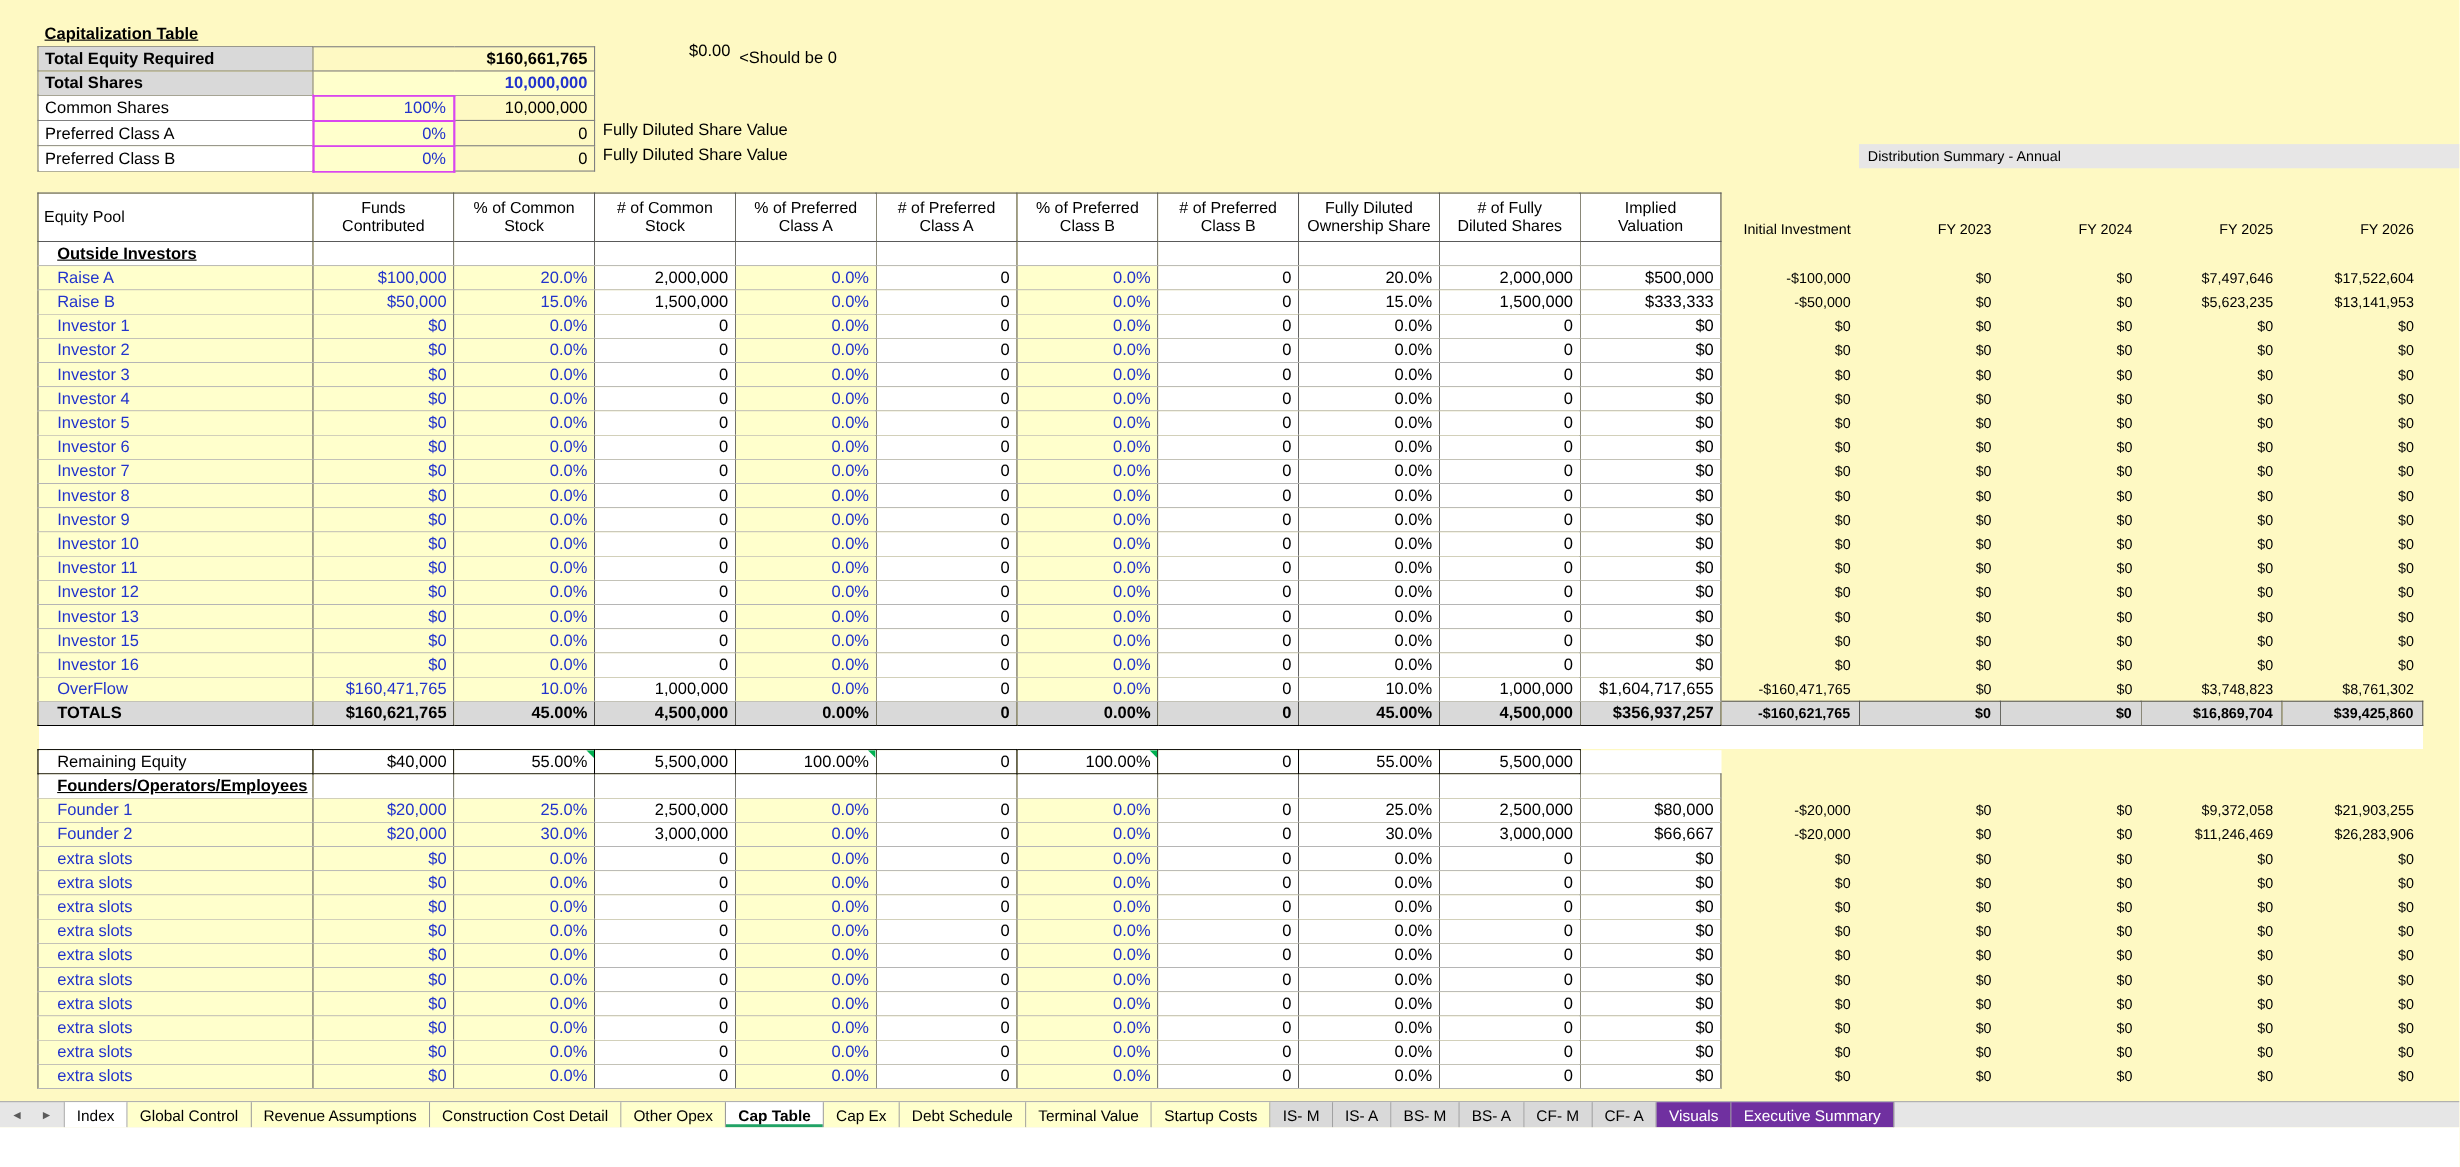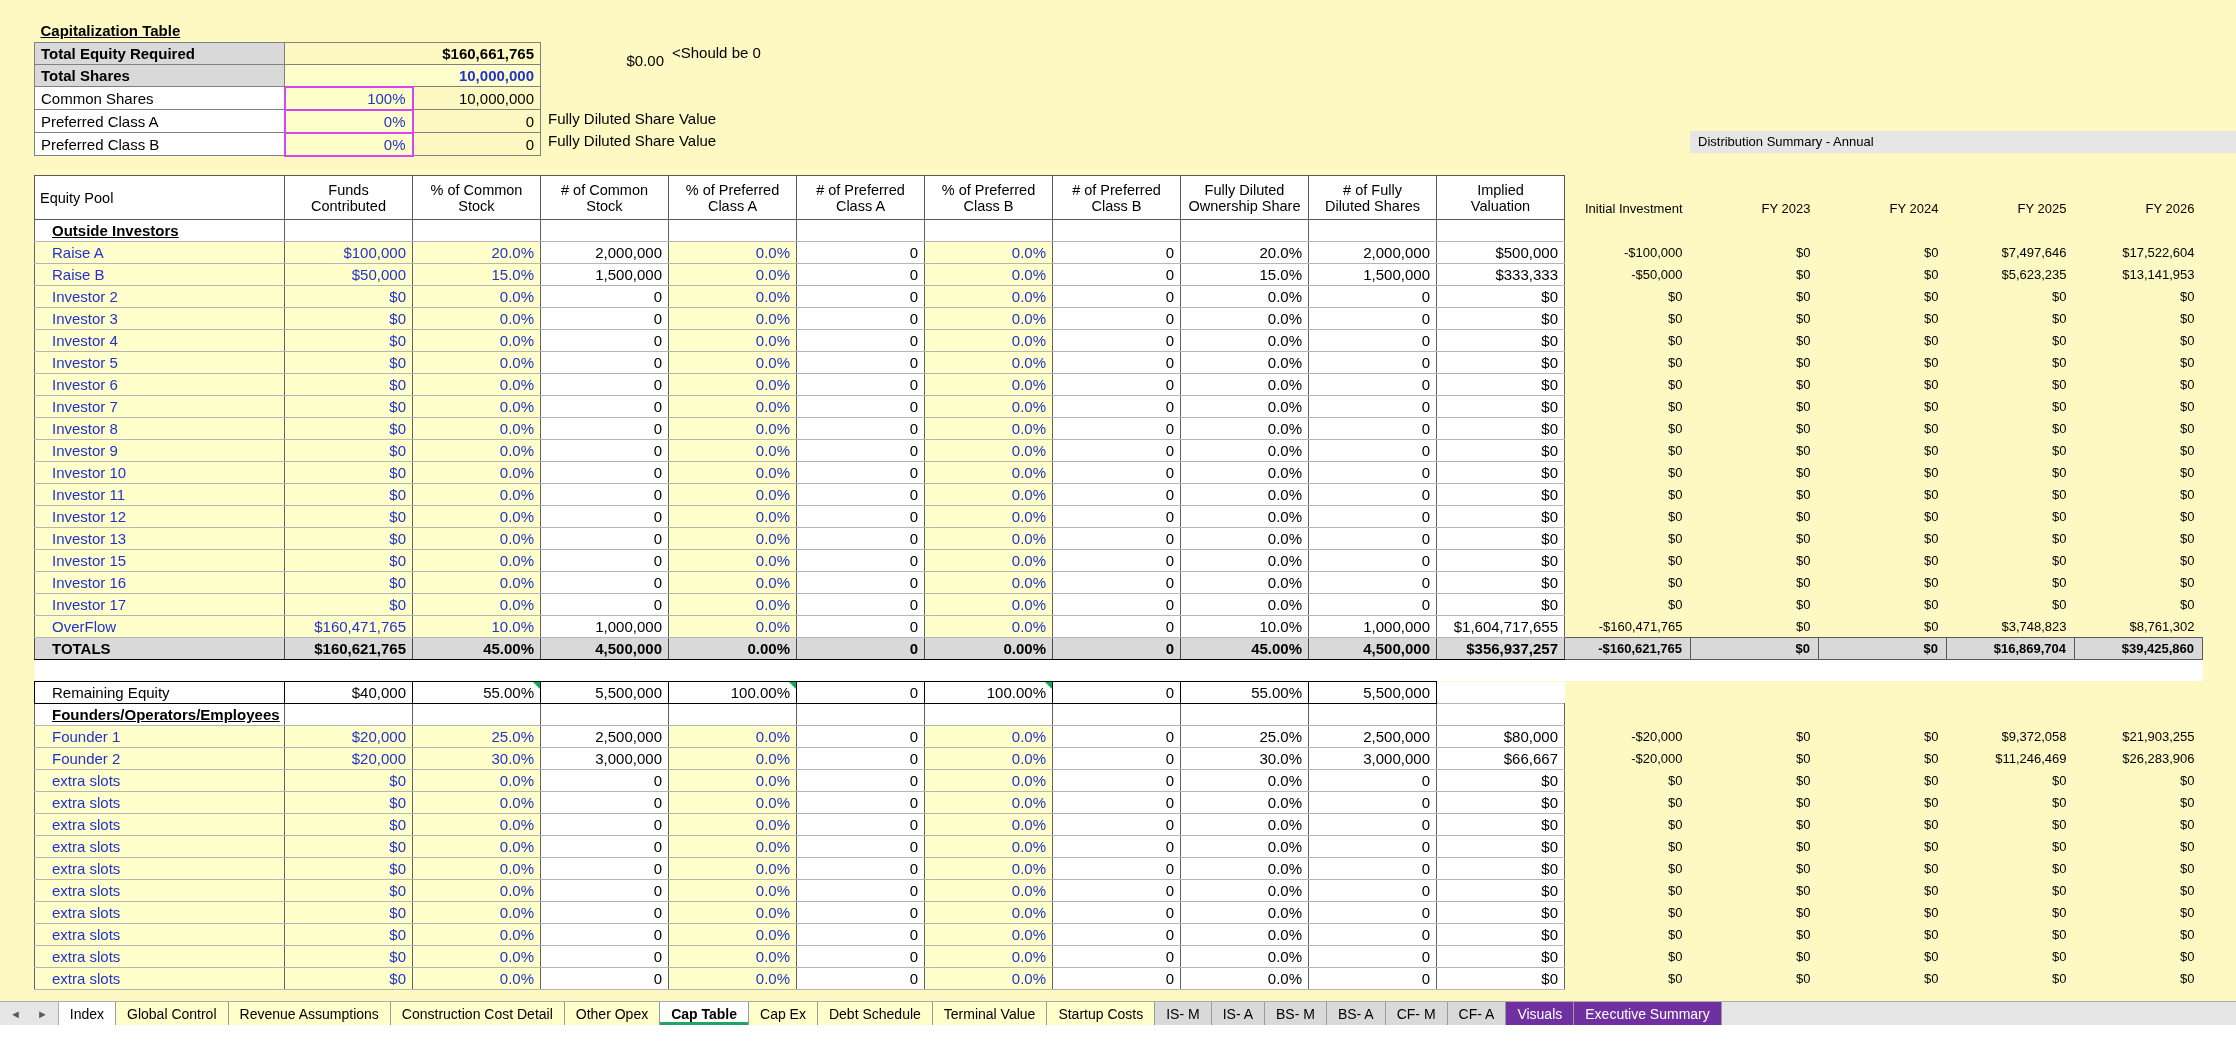--- a/index.html
+++ b/index.html
@@ -16,21 +16,21 @@
   #sumTable td { height:22px; line-height:21px; padding:0 6px; }
   .stitle { font-weight:bold; text-decoration:underline; border:none; }
   .sglabel { background:#D9D9D9; font-weight:bold; border:1px solid #808080; }
   .splain  { background:#fff; border:1px solid #808080; }
   .sval    { text-align:right; border:1px solid #808080; }
   .spct    { text-align:right; border:2px solid #d946ef; background:#FFFFCC; color:#2233CC; }
   .bold    { font-weight:bold; }
   .yellowcell { background:#FFFFCC; color:#2233CC; }
 
   .floating { position:absolute; height:22px; line-height:22px; font-size:15px; }
-  #chkval  { left:540px; top:50px; width:124px; text-align:right; }
+  #chkval  { left:540px; top:36px; width:124px; text-align:right; }
   #chknote { left:672px; top:42px; }
   #fdsv1   { left:548px; top:108px; }
   #fdsv2   { left:548px; top:130px; }
 
   
   #distband { position:absolute; left:1690px; top:131px; width:546px; height:22px;
               background:#E7E6E6; font-size:13px; line-height:22px; padding-left:8px; }
 
   
   #capTable { position:absolute; left:34px; top:175px; width:2168px; font-size:15px; }
@@ -222,20 +222,38 @@
           <td class="c">15.0%</td>
           <td class="c">1,500,000</td>
           <td class="c">$333,333</td>
           <td class="dist">-$50,000</td>
           <td class="dist">$0</td>
           <td class="dist">$0</td>
           <td class="dist">$5,623,235</td>
           <td class="dist">$13,141,953</td>
         </tr>
         <tr class="r-input">
+          <td class="c lblc">Investor 1</td>
+          <td class="c yin">$0</td>
+          <td class="c yin">0.0%</td>
+          <td class="c">0</td>
+          <td class="c yin">0.0%</td>
+          <td class="c">0</td>
+          <td class="c yin">0.0%</td>
+          <td class="c">0</td>
+          <td class="c">0.0%</td>
+          <td class="c">0</td>
+          <td class="c">$0</td>
+          <td class="dist">$0</td>
+          <td class="dist">$0</td>
+          <td class="dist">$0</td>
+          <td class="dist">$0</td>
+          <td class="dist">$0</td>
+        </tr>
+        <tr class="r-input">
           <td class="c lblc">Investor 2</td>
           <td class="c yin">$0</td>
           <td class="c yin">0.0%</td>
           <td class="c">0</td>
           <td class="c yin">0.0%</td>
           <td class="c">0</td>
           <td class="c yin">0.0%</td>
           <td class="c">0</td>
           <td class="c">0.0%</td>
           <td class="c">0</td>
@@ -457,38 +475,20 @@
           <td class="c">0</td>
           <td class="c">$0</td>
           <td class="dist">$0</td>
           <td class="dist">$0</td>
           <td class="dist">$0</td>
           <td class="dist">$0</td>
           <td class="dist">$0</td>
         </tr>
         <tr class="r-input">
           <td class="c lblc">Investor 16</td>
-          <td class="c yin">$0</td>
-          <td class="c yin">0.0%</td>
-          <td class="c">0</td>
-          <td class="c yin">0.0%</td>
-          <td class="c">0</td>
-          <td class="c yin">0.0%</td>
-          <td class="c">0</td>
-          <td class="c">0.0%</td>
-          <td class="c">0</td>
-          <td class="c">$0</td>
-          <td class="dist">$0</td>
-          <td class="dist">$0</td>
-          <td class="dist">$0</td>
-          <td class="dist">$0</td>
-          <td class="dist">$0</td>
-        </tr>
-        <tr class="r-input">
-          <td class="c lblc">Investor 17</td>
           <td class="c yin">$0</td>
           <td class="c yin">0.0%</td>
           <td class="c">0</td>
           <td class="c yin">0.0%</td>
           <td class="c">0</td>
           <td class="c yin">0.0%</td>
           <td class="c">0</td>
           <td class="c">0.0%</td>
           <td class="c">0</td>
           <td class="c">$0</td>

